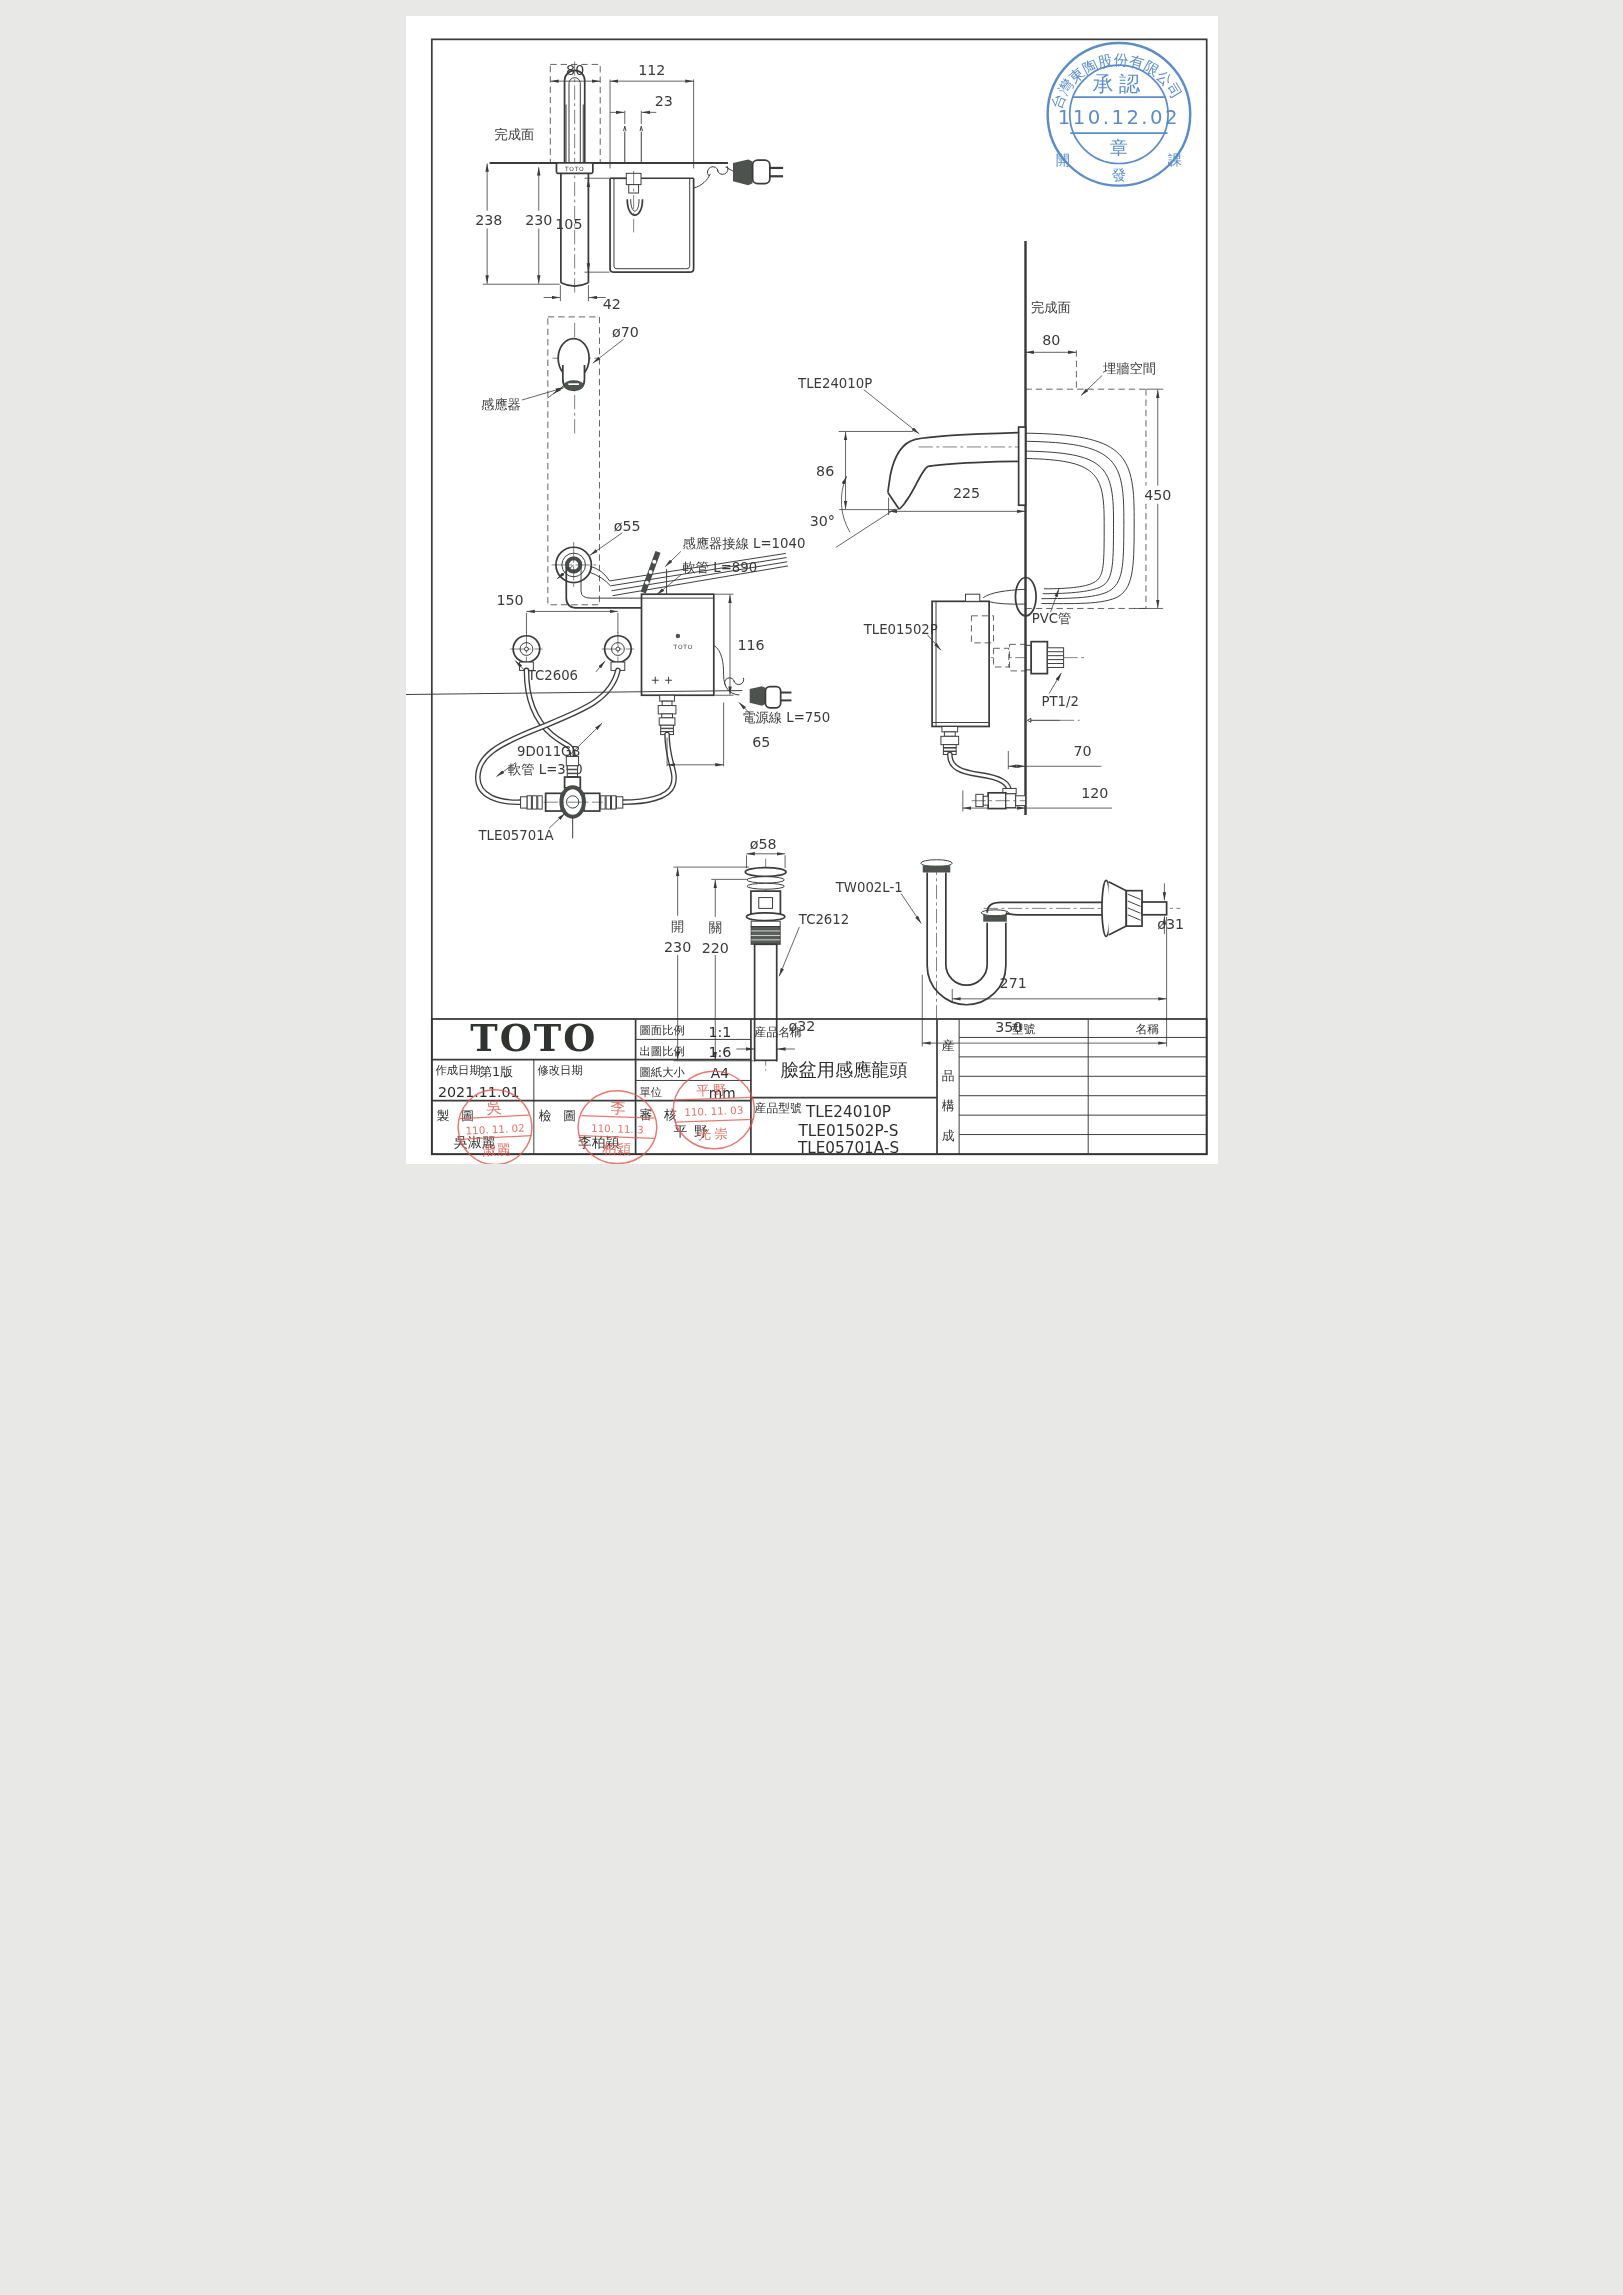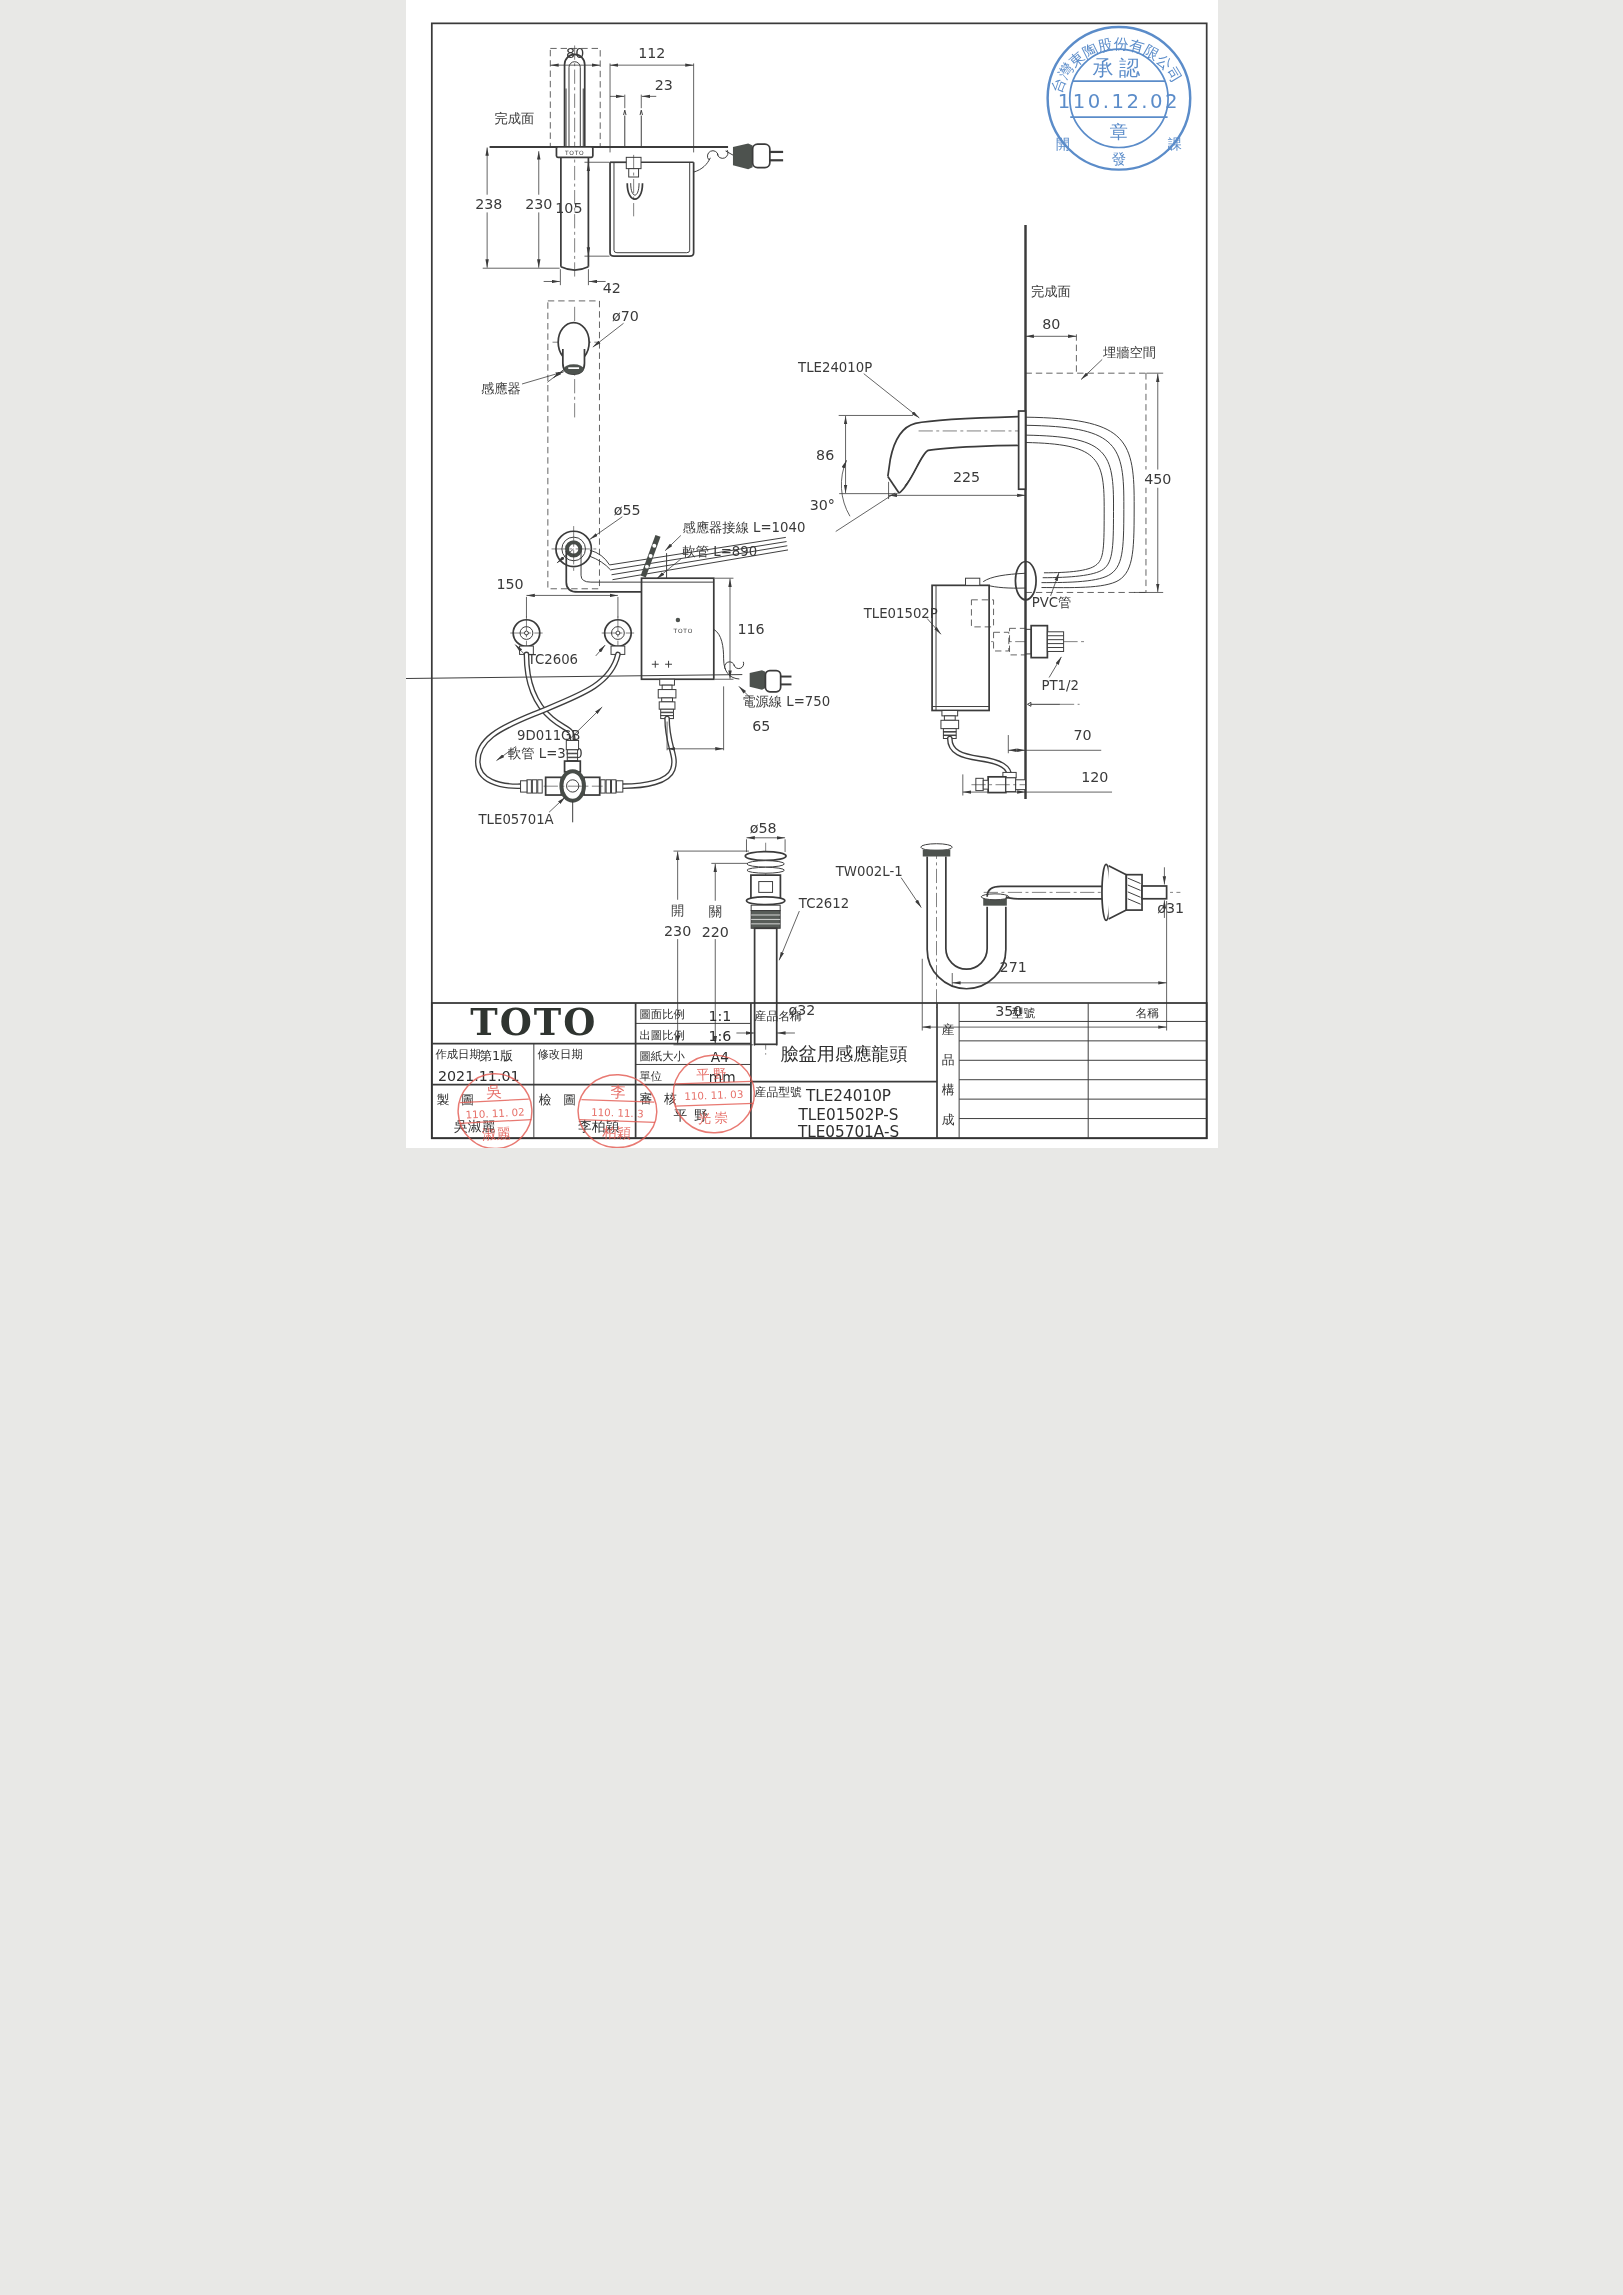--- a/index.html
+++ b/index.html
@@ -1,16 +1,16 @@
 <!DOCTYPE html>
 <html style="font-size:7.9px"><head>
 <meta charset="utf-8">
 <style>
   html,body{margin:0;padding:0;background:#e8e8e6;}
-  .page{width:100%;max-width:812px;margin:0 auto;background:#ffffff;}
+  .page{width:100%;max-width:812px;margin:16px auto;background:#ffffff;}
   svg{display:block;width:100%;height:auto;}
   .t{font-family:"DejaVu Sans","Liberation Sans",sans-serif;fill:#3a3a3a;font-size:54px;}
   .tn{font-size:58px;}
   .tt{font-size:24px;letter-spacing:3px;}
   .ln{stroke:#3b3b3b;stroke-width:4;fill:none;}
   .ln2{stroke:#3b3b3b;stroke-width:7;fill:none;}
   .dim{stroke:#3b3b3b;stroke-width:3.2;fill:none;}
   .dsh{stroke-dasharray:26 16;}
   .cl{stroke:#3b3b3b;stroke-width:2.6;fill:none;stroke-dasharray:58 14 12 14;}
   .hoseO{stroke:#3e3e3e;stroke-width:23;fill:none;stroke-linecap:round;}

